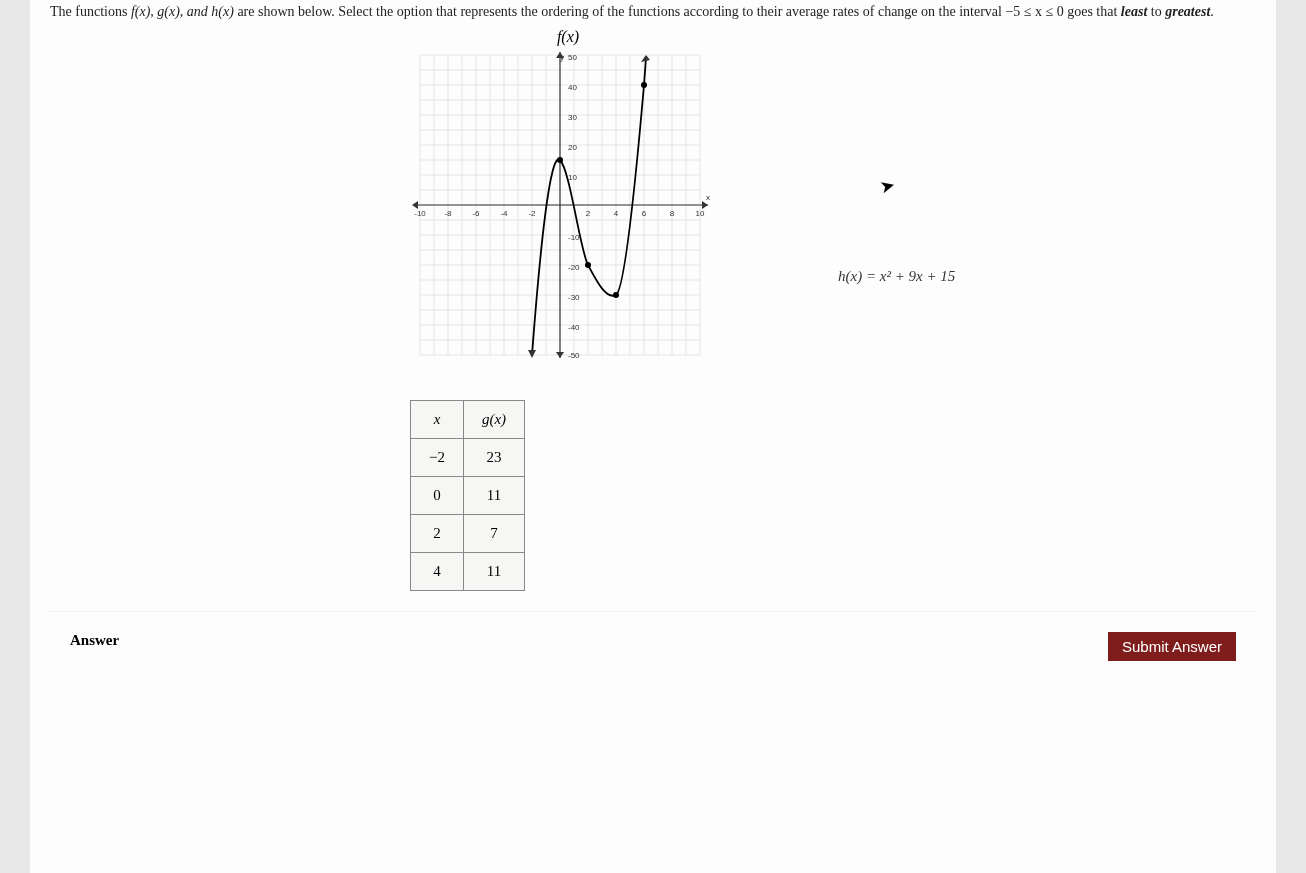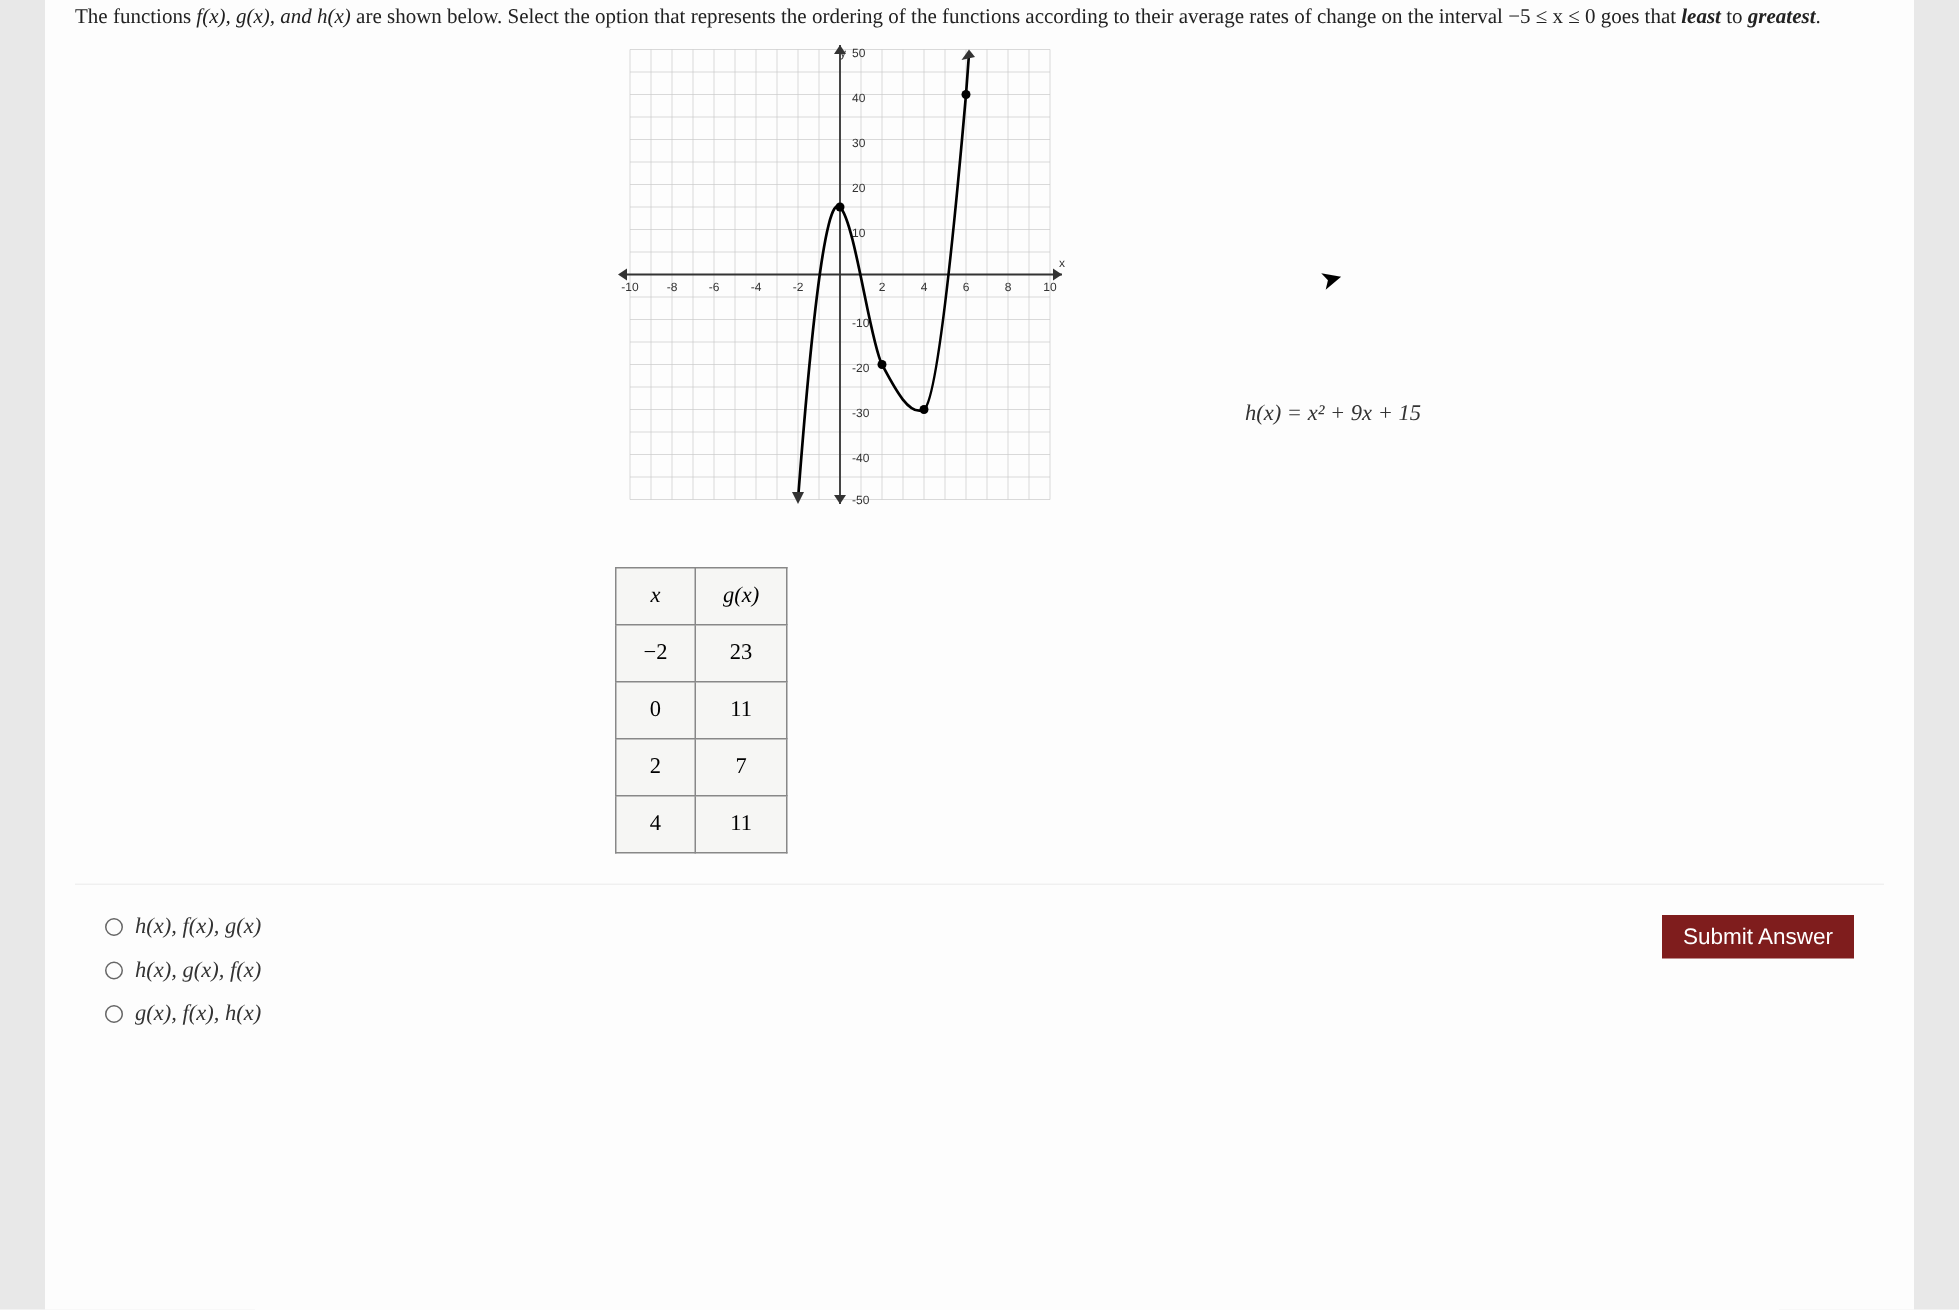--- a/index.html
+++ b/index.html
@@ -135,20 +135,21 @@
 </head>
 <body>
 
 <div class="page">
   <div class="question-text">
     <span>The functions </span><span class="ital">f(x), g(x), and h(x)</span><span> are shown below. Select the option that represents the ordering of the functions according to their average rates of change on the interval </span><span>−5 ≤ x ≤ 0</span><span> goes that </span><span class="bold ital">least</span><span> to </span><span class="bold ital">greatest</span><span>.</span>
   </div>
 
   <div class="content-row">
     <div class="col-center">
+      <div class="chart-title">f(x)</div>
       <div class="chart-box">
         <svg width="300" height="310" viewBox="0 0 300 310">
           <g class="grid-bg">
             <line x1="10" y1="5" x2="10" y2="305"></line>
               <line x1="24" y1="5" x2="24" y2="305"></line>
               <line x1="38" y1="5" x2="38" y2="305"></line>
               <line x1="52" y1="5" x2="52" y2="305"></line>
               <line x1="66" y1="5" x2="66" y2="305"></line>
               <line x1="80" y1="5" x2="80" y2="305"></line>
               <line x1="94" y1="5" x2="94" y2="305"></line>
@@ -256,32 +257,19 @@
         </table>
     </div>
 
     <div class="h-func">h(x) = x² + 9x + 15</div>
   </div>
 
   <div class="cursor">➤</div>
 
   <div class="answer-section">
     <div>
+      <div class="answer-label">Answer</div>
       <div class="answer-cols">
-        <div class="opt-col">
-          <div class="opt">
-              <span class="radio"></span>
-              <span>h(x), f(x), g(x)</span>
-            </div>
-          <div class="opt">
-              <span class="radio"></span>
-              <span>h(x), g(x), f(x)</span>
-            </div>
-          <div class="opt">
-              <span class="radio"></span>
-              <span>g(x), f(x), h(x)</span>
-            </div>
-        </div>
       </div>
     </div>
     <button class="submit-btn">Submit Answer</button>
   </div>
 </div>
 
 </body></html>

